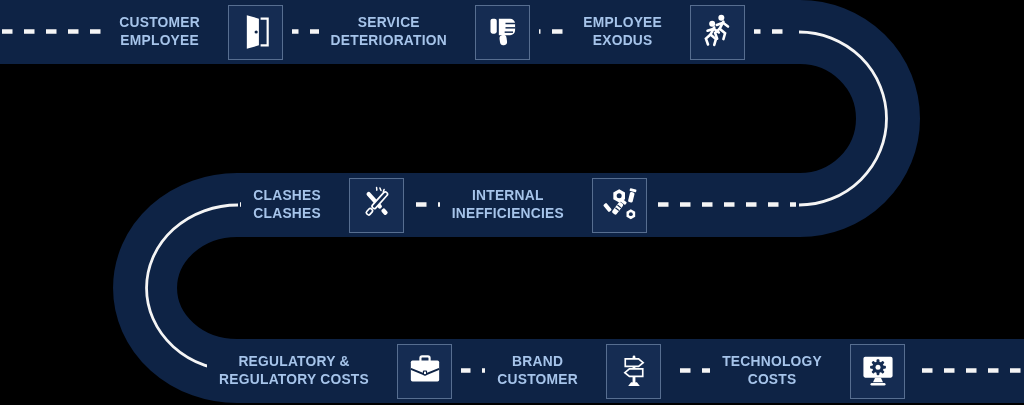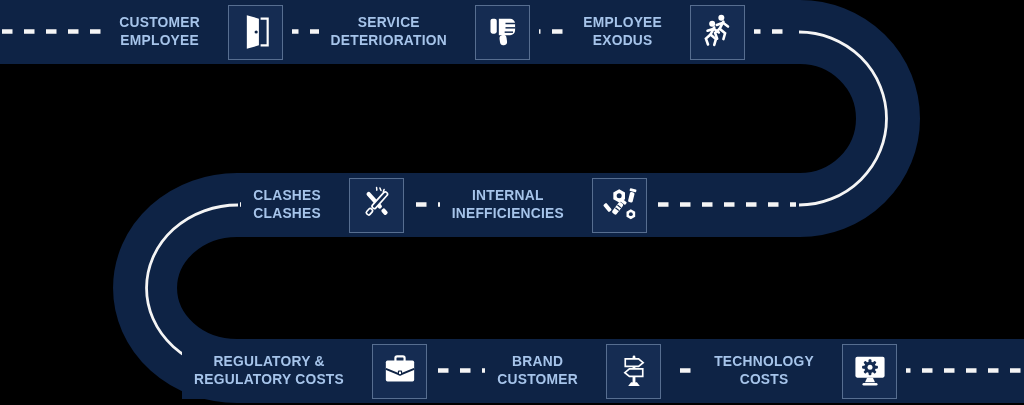--- a/index.html
+++ b/index.html
@@ -143,21 +143,21 @@
           <rect x="34" y="4.5" width="8" height="3.4" rx="1" fill="#fff"></rect>
           <rect x="35.2" y="8.5" width="5.6" height="12.5" rx="1.8" fill="#fff"></rect>
         </g>
         <g transform="rotate(-40 9 27)">
           <rect x="6.5" y="21.5" width="5" height="11" rx="1.6" fill="#fff"></rect>
         </g>
       </svg>
     </div>
   </div>
 
-  <div class="item row-bot" style="right:588px">
+  <div class="item row-bot" style="right:563px">
     <div class="label">
       <div>REGULATORY &amp;</div>
       <div>REGULATORY COSTS</div>
     </div>
     <div class="icon-box">
       <svg width="40" height="40" viewBox="0 0 48 48">
         <rect x="18.5" y="6.5" width="11" height="8" rx="2" fill="none" stroke="#fff" stroke-width="2.6"></rect>
         <rect x="7" y="11.5" width="34" height="25" rx="2" fill="#fff"></rect>
         <path d="M7 21.5 L24 28.5 L41 21.5" stroke="#0e2345" stroke-width="2.4" fill="none"></path>
         <rect x="21.5" y="23.5" width="5" height="5.5" rx="1" fill="#0e2345"></rect>
@@ -174,21 +174,21 @@
     <div class="icon-box">
       <svg width="40" height="40" viewBox="0 0 48 48">
         <rect x="22.3" y="5.5" width="3.4" height="33.5" rx="1.7" fill="#fff"></rect>
         <path d="M13.5 9.5 H29.5 L35 14 L29.5 18.5 H13.5 Z" fill="#152c52" stroke="#fff" stroke-width="2"></path>
         <path d="M34.5 21.5 H18.5 L13 26 L18.5 30.5 H34.5 Z" fill="#152c52" stroke="#fff" stroke-width="2"></path>
         <path d="M17 42 L20.5 37.5 H27.5 L31 42 Z" fill="#fff"></path>
       </svg>
     </div>
   </div>
 
-  <div class="item row-bot" style="right:118px">
+  <div class="item row-bot" style="right:110px">
     <div class="label">
       <div>TECHNOLOGY</div>
       <div>COSTS</div>
     </div>
     <div class="icon-box">
       <svg width="40" height="40" viewBox="0 0 48 48">
         <rect x="6.5" y="7" width="35" height="25" rx="2.2" fill="#fff"></rect>
         <g fill="#152c52">
           <circle cx="24" cy="19.5" r="7"></circle>
           <rect x="22.3" y="10" width="3.4" height="4.4" rx="1"></rect>

